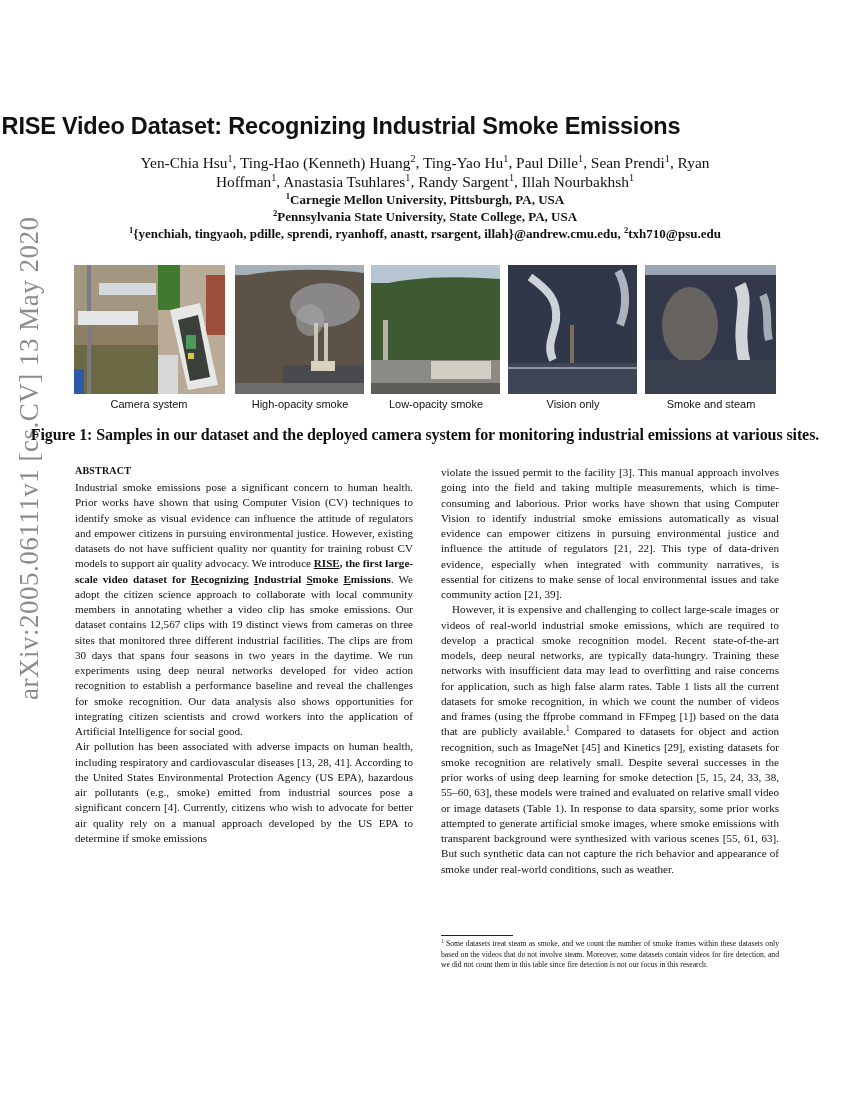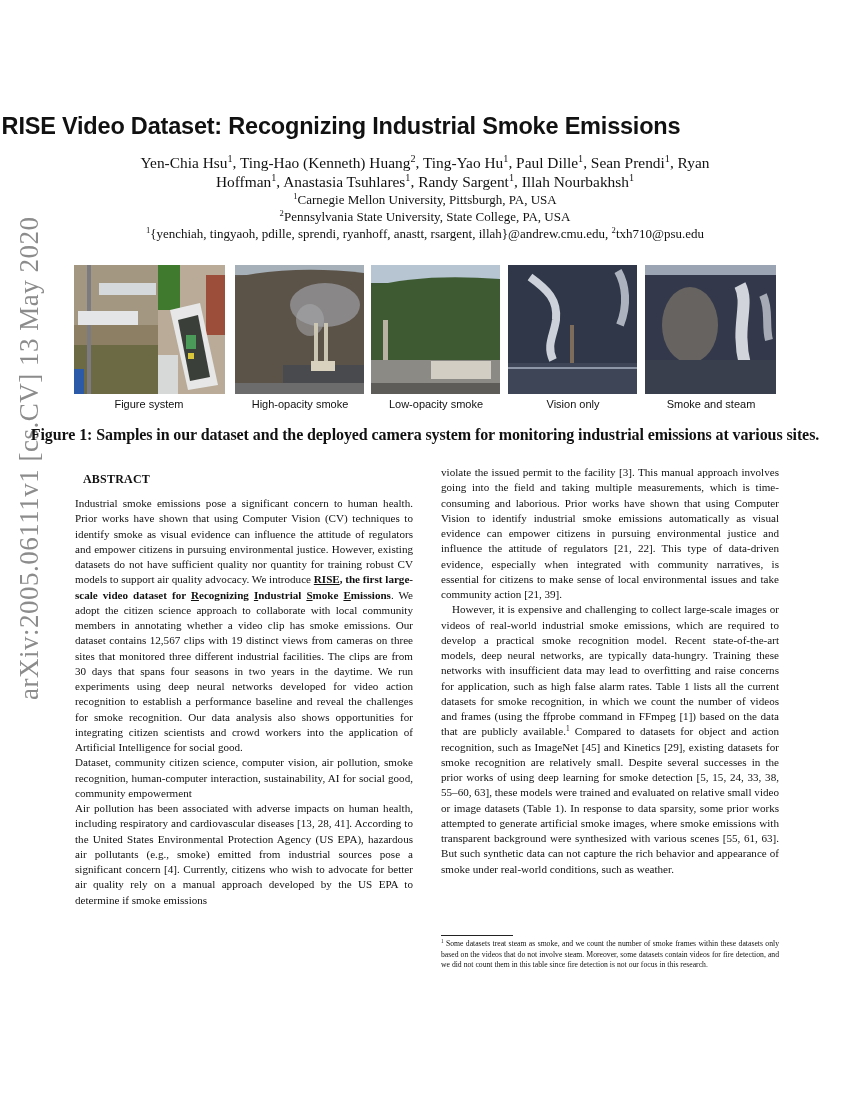--- a/index.html
+++ b/index.html
@@ -14,38 +14,38 @@
 
   .title {
     position: absolute; left: 0; width: 682px; top: 113px;
     text-align: center; font-family: "Liberation Sans", sans-serif; font-weight: bold;
     font-size: 23.5px; letter-spacing: -0.2px;
   }
   .authors {
     position: absolute; left: 110px; width: 630px; top: 153px;
     text-align: center; font-size: 15.4px; line-height: 19px; font-family: Liberation Serif, serif;
   }
-  .affil { position: absolute; left: 0; width: 850px; text-align: center; font-size: 13px; line-height: 16px; }
+  .affil { position: absolute; left: 0; width: 850px; text-align: center; font-size: 13px; line-height: 16px; font-weight: bold; }
   sup { font-size: 0.66em; line-height: 0; vertical-align: 0.55em; }
 
   .figure-row { position: absolute; top: 265px; left: 74px; width: 702px; height: 130px; }
   .thumb { position: absolute; top: 0; height: 129px; overflow: hidden; }
   .caption-label {
     position: absolute; top: 398px; font-family: "Liberation Sans", sans-serif; font-size: 11px;
     text-align: center; width: 130px;
   }
   .fig-caption {
     position: absolute; top: 426px; left: 0; width: 850px; text-align: center;
     font-size: 16px; font-weight: bold; letter-spacing: -0.1px;
   }
 
   .col { position: absolute; width: 338px; font-size: 11.1px; line-height: 15.25px; text-align: justify; }
   .col-left { left: 75px; }
   .col-right { left: 441px; }
-  .sec-head { font-weight: bold; font-size: 12px; letter-spacing: 0.2px; margin: 8px; line-height: 18px; }
+  .sec-head { font-weight: bold; font-size: 10px; letter-spacing: 0.2px; margin: 0; line-height: 18px; }
   .para { margin: 0; hyphens: manual; }
   .indent { text-indent: 11px; }
   .u { text-decoration: underline; }
   .footnote-rule { position: absolute; left: 441px; top: 935px; width: 72px; border-top: 0.8px solid #222; }
   .footnote { position: absolute; left: 441px; top: 939px; width: 338px; font-size: 7.7px; line-height: 10.6px; text-align: justify; }
 </style>
 </head>
 <body>
 
 <div class="arxiv-stamp">arXiv:2005.06111v1  [cs.CV]  13 May 2020</div>
@@ -137,33 +137,32 @@
       <rect width="131" height="129" fill="#33394a"></rect>
       <rect width="131" height="10" fill="#9aa4b2"></rect>
       <ellipse cx="45" cy="60" rx="28" ry="38" fill="#7d7569" opacity="0.7"></ellipse>
       <path d="M95 20 C105 40 90 60 100 100" stroke="#e3e6ec" stroke-width="12" fill="none" opacity="0.9"></path>
       <path d="M118 30 C125 45 120 60 124 75" stroke="#d6dae2" stroke-width="8" fill="none" opacity="0.7"></path>
       <rect x="0" y="95" width="131" height="34" fill="#3a3f4e"></rect>
     </svg>
   </div>
 </div>
 
-<div class="caption-label" style="left:84px;">Figure system</div>
+<div class="caption-label" style="left:84px;">Camera system</div>
 <div class="caption-label" style="left:235px;">High-opacity smoke</div>
 <div class="caption-label" style="left:371px;">Low-opacity smoke</div>
 <div class="caption-label" style="left:508px;">Vision only</div>
 <div class="caption-label" style="left:646px;">Smoke and steam</div>
 
 <div class="fig-caption">Figure 1: Samples in our dataset and the deployed camera system for monitoring industrial emissions at various sites.</div>
 
 <div class="col col-left" style="top:462px;">
   <h2 class="sec-head">ABSTRACT</h2>
   <p class="para"><span>Industrial smoke emissions pose a significant concern to human health. Prior works have shown that using Computer Vision (CV) techniques to identify smoke as visual evidence can influence the attitude of regulators and empower citizens in pursuing environmental justice. However, existing datasets do not have sufficient quality nor quantity for training robust CV models to support air quality advocacy. We introduce </span><b><span class="u">RISE</span><span>, the first large-scale video dataset for </span><span class="u">R</span><span>ecognizing </span><span class="u">I</span><span>ndustrial </span><span class="u">S</span><span>moke </span><span class="u">E</span><span>missions</span></b><span>. We adopt the citizen science approach to collaborate with local community members in annotating whether a video clip has smoke emissions. Our dataset contains 12,567 clips with 19 distinct views from cameras on three sites that monitored three different industrial facilities. The clips are from 30 days that spans four seasons in two years in the daytime. We run experiments using deep neural networks developed for video action recognition to establish a performance baseline and reveal the challenges for smoke recognition. Our data analysis also shows opportunities for integrating citizen scientists and crowd workers into the application of Artificial Intelligence for social good.</span></p>
 
-  <p class="para">Dataset, community citizen science, computer vision, air pollution, smoke recognition, human-computer interaction, sustainability, AI for social good, community empowerment</p>
 
   <p class="para">Air pollution has been associated with adverse impacts on human health, including respiratory and cardiovascular diseases [13, 28, 41]. According to the United States Environmental Protection Agency (US EPA), hazardous air pollutants (e.g., smoke) emitted from industrial sources pose a significant concern [4]. Currently, citizens who wish to advocate for better air quality rely on a manual approach developed by the US EPA to determine if smoke emissions</p>
 </div>
 
 <div class="col col-right" style="top:465px;">
   <p class="para">violate the issued permit to the facility [3]. This manual approach involves going into the field and taking multiple measurements, which is time-consuming and laborious. Prior works have shown that using Computer Vision to identify industrial smoke emissions automatically as visual evidence can empower citizens in pursuing environmental justice and influence the attitude of regulators [21, 22]. This type of data-driven evidence, especially when integrated with community narratives, is essential for citizens to make sense of local environmental issues and take community action [21, 39].</p>
   <p class="para indent"><span>However, it is expensive and challenging to collect large-scale images or videos of real-world industrial smoke emissions, which are required to develop a practical smoke recognition model. Recent state-of-the-art models, deep neural networks, are typically data-hungry. Training these networks with insufficient data may lead to overfitting and raise concerns for application, such as high false alarm rates. Table 1 lists all the current datasets for smoke recognition, in which we count the number of videos and frames (using the ffprobe command in FFmpeg [1]) based on the data that are publicly available.</span><sup>1</sup><span> Compared to datasets for object and action recognition, such as ImageNet [45] and Kinetics [29], existing datasets for smoke recognition are relatively small. Despite several successes in the prior works of using deep learning for smoke detection [5, 15, 24, 33, 38, 55–60, 63], these models were trained and evaluated on relative small video or image datasets (Table 1). In response to data sparsity, some prior works attempted to generate artificial smoke images, where smoke emissions with transparent background were synthesized with various scenes [55, 61, 63]. But such synthetic data can not capture the rich behavior and appearance of smoke under real-world conditions, such as weather.</span></p>
 </div>
 
 <div class="footnote-rule"></div>

